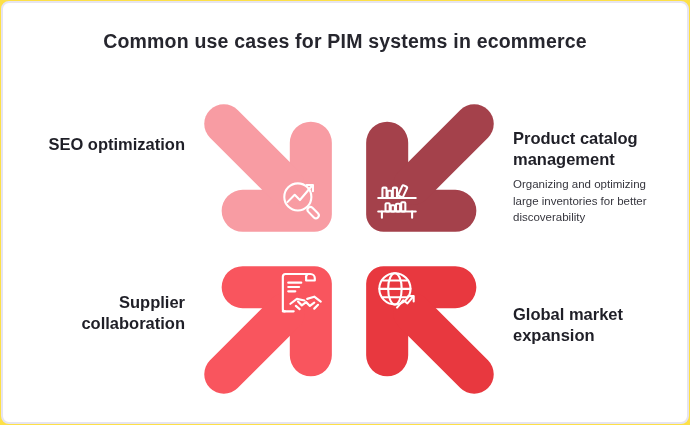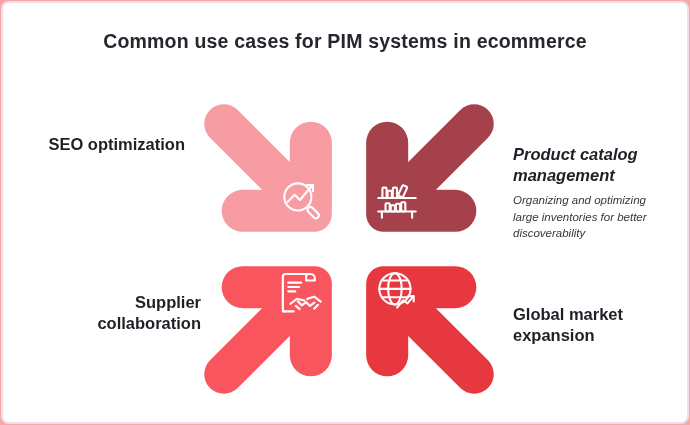--- a/index.html
+++ b/index.html
@@ -1,33 +1,33 @@
 <!DOCTYPE html>
 <html><head>
 <meta charset="utf-8">
 <style>
   html,body{margin:0;padding:0;background:#ffffff;}
   .stage{
-    position:relative;width:690px;height:425px;background:#fca5a5;overflow:hidden;
+    position:relative;width:690px;height:425px;background:#fde047;overflow:hidden;
     font-family:"Liberation Sans", sans-serif;
   }
   .card{
     position:absolute;inset:1px;border:2px solid #e6e4f0;border-radius:8px;background:#ffffff;
   }
   .title{
     position:absolute;left:0;right:0;top:30px;text-align:center;
     font-size:19.5px;font-weight:700;color:#26262e;letter-spacing:.2px;
   }
   .tb{position:absolute;}
   .tb h3{margin:16px 0 7px;font-size:16.5px;font-weight:700;color:#1f1f27;line-height:1.25;}
   .tb p{margin:0;font-size:11.5px;color:#36363e;line-height:1.42;}
   .tb.right{text-align:right;}
   #tb-seo{left:35px;top:118px;width:150px;}
-  #tb-catalog{left:513px;top:128px;width:152px;font-style:italic;}
-  #tb-supplier{left:46px;top:276px;width:155px;text-align:right;}
+  #tb-catalog{left:513px;top:112px;width:152px;}
+  #tb-supplier{left:30px;top:276px;width:155px;text-align:right;}
   #tb-global{left:513px;top:288px;width:152px;}
 
   .arrows{position:absolute;left:197px;top:97px;width:304px;height:304px;}
   .cell{position:absolute;width:145px;height:145px;}
   #cell-seo{left:0;top:0;}
   #cell-catalog{left:159px;top:0;}
   #cell-supplier{left:0;top:159px;}
   #cell-global{left:159px;top:159px;}
   svg.arrow{display:block;width:145px;height:145px;}
   .flip-h{transform:scaleX(-1);}

